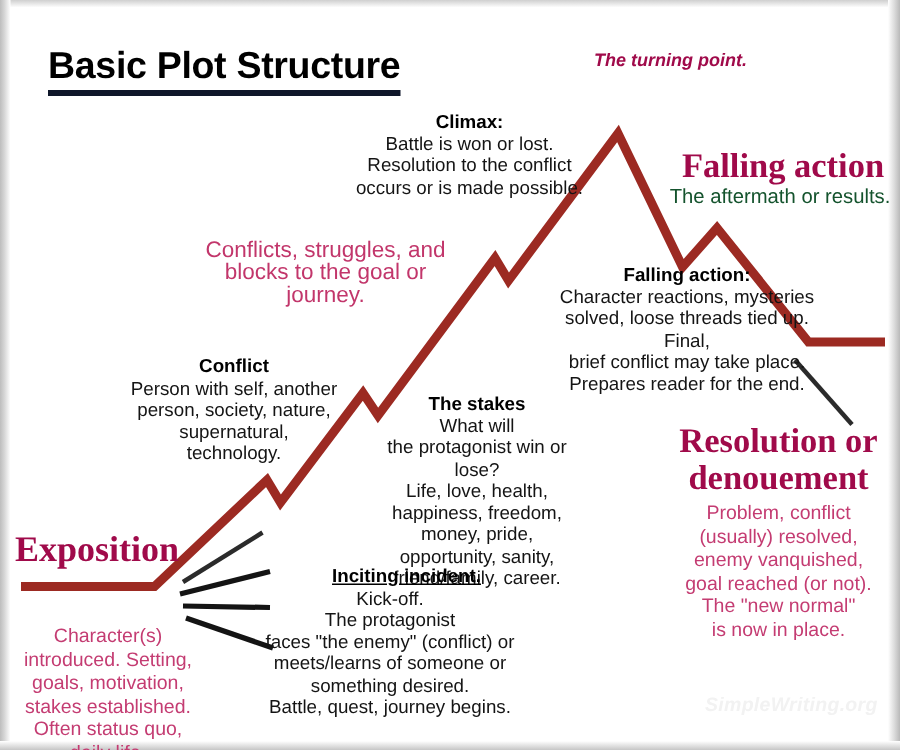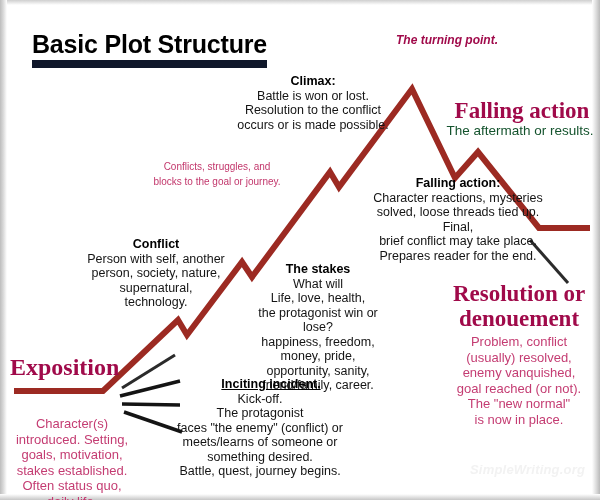--- a/index.html
+++ b/index.html
@@ -20,36 +20,36 @@
   svg.plot{position:absolute;left:0;top:0;width:600px;height:500px;}
 
   .txt{position:absolute;}
   .ctr{text-align:center;}
 
   
   #title{
     left:32px;top:30px;
     font-size:25px;font-weight:bold;color:#000;
     letter-spacing:-0.2px;
-    border-bottom:8px solid #0f172a;
+    border-bottom:4px solid #0f172a;
     padding-bottom:1px;
     font-family:"Liberation Sans", sans-serif;
   }
 
   
   .bighead{
     font-family:"Liberation Serif", serif;
     font-weight:bold;
     color:#a00a4a;
     font-size:23px;
     line-height:25px;
   }
 
   .sub-black{font-size:13.5px;color:#14532d;line-height:15px;}
-  .sub-pink{font-size:10px;color:#c2366b;line-height:15px;}
+  .sub-pink{font-size:15px;color:#c2366b;line-height:15px;}
   .sub-pink2{font-size:13px;color:#c43c72;line-height:15.5px;}
   .ital{font-style:italic;font-weight:bold;color:#a00a4a;font-size:12px;}
 
   .body-black{font-size:12.5px;color:#141414;line-height:14.5px;}
 
   .bhead{font-weight:bold;font-size:12.5px;color:#000;}
 
   #watermark{
     left:470px;top:462px;
     font-size:13px;font-style:italic;font-weight:bold;
@@ -114,22 +114,22 @@
     <div class="bhead">Conflict</div>
     <div>Person with self, another</div>
     <div>person, society, nature,</div>
     <div>supernatural,</div>
     <div>technology.</div>
   </div>
 
   <div class="txt ctr body-black" style="left:244px;top:262px;width:148px;">
     <div class="bhead">The stakes</div>
     <div>What will</div>
+    <div>the protagonist win or lose?</div>
     <div>Life, love, health,</div>
-    <div>the protagonist win or lose?</div>
     <div>happiness, freedom,</div>
     <div>money, pride,</div>
     <div>opportunity, sanity,</div>
     <div>friend/family, career.</div>
   </div>
 
   <div class="txt ctr" style="left:440px;top:281px;width:158px;">
     <div class="bighead">Resolution or</div>
     <div class="bighead">denouement</div>
   </div>

